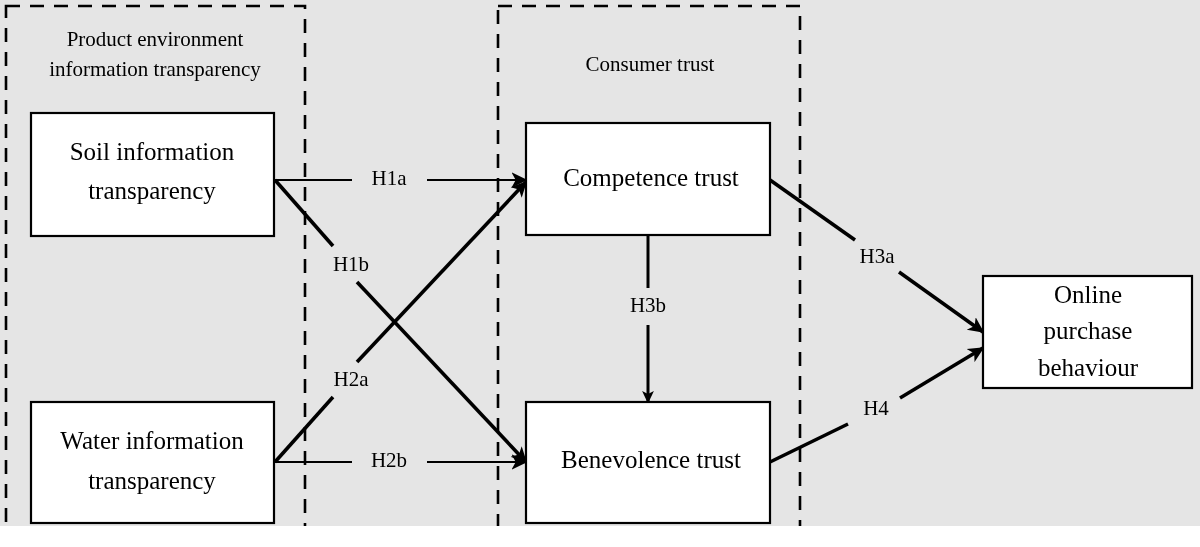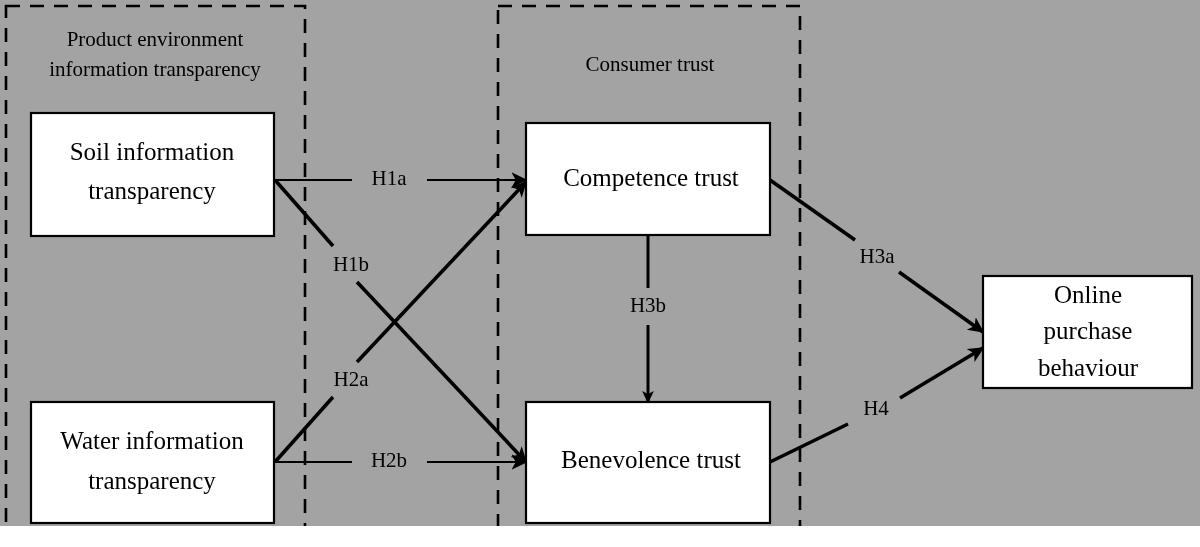--- a/index.html
+++ b/index.html
@@ -4,21 +4,21 @@
 <style>
   html, body {
     margin: 0;
     padding: 0;
     background: #ffffff;
   }
   #diagram-root {
     position: relative;
     width: 1200px;
     height: 526px;
-    background: #a3a3a3;
+    background: #e5e5e5;
     font-family: "Liberation Serif", "DejaVu Serif", serif;
     overflow: hidden;
   }
   svg#model-canvas {
     position: absolute;
     left: 0;
     top: 0;
     width: 1200px;
     height: 547px;
     display: block;

